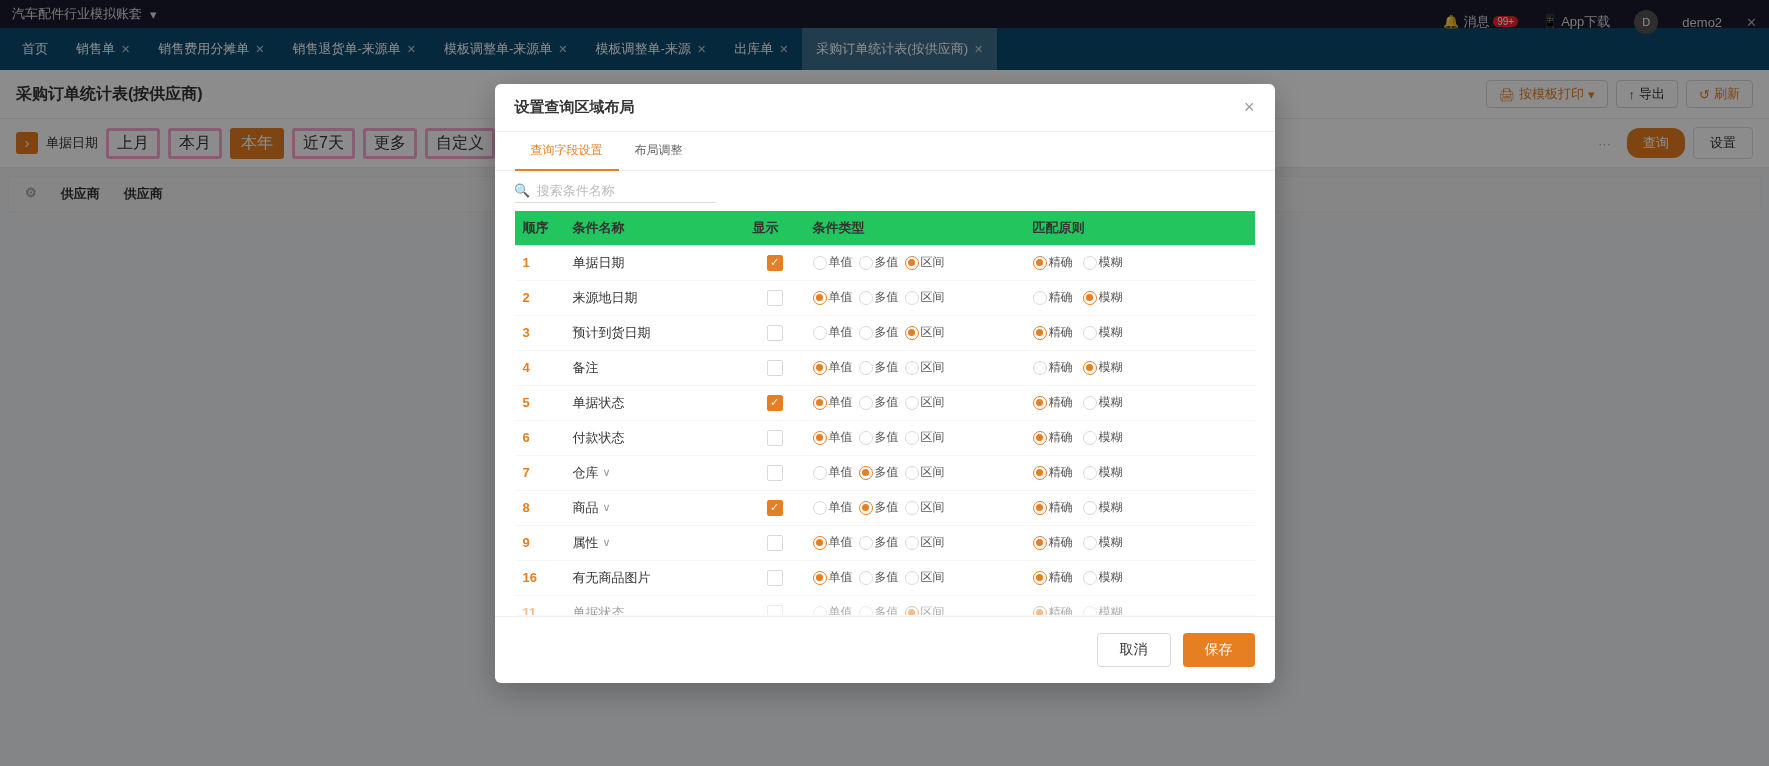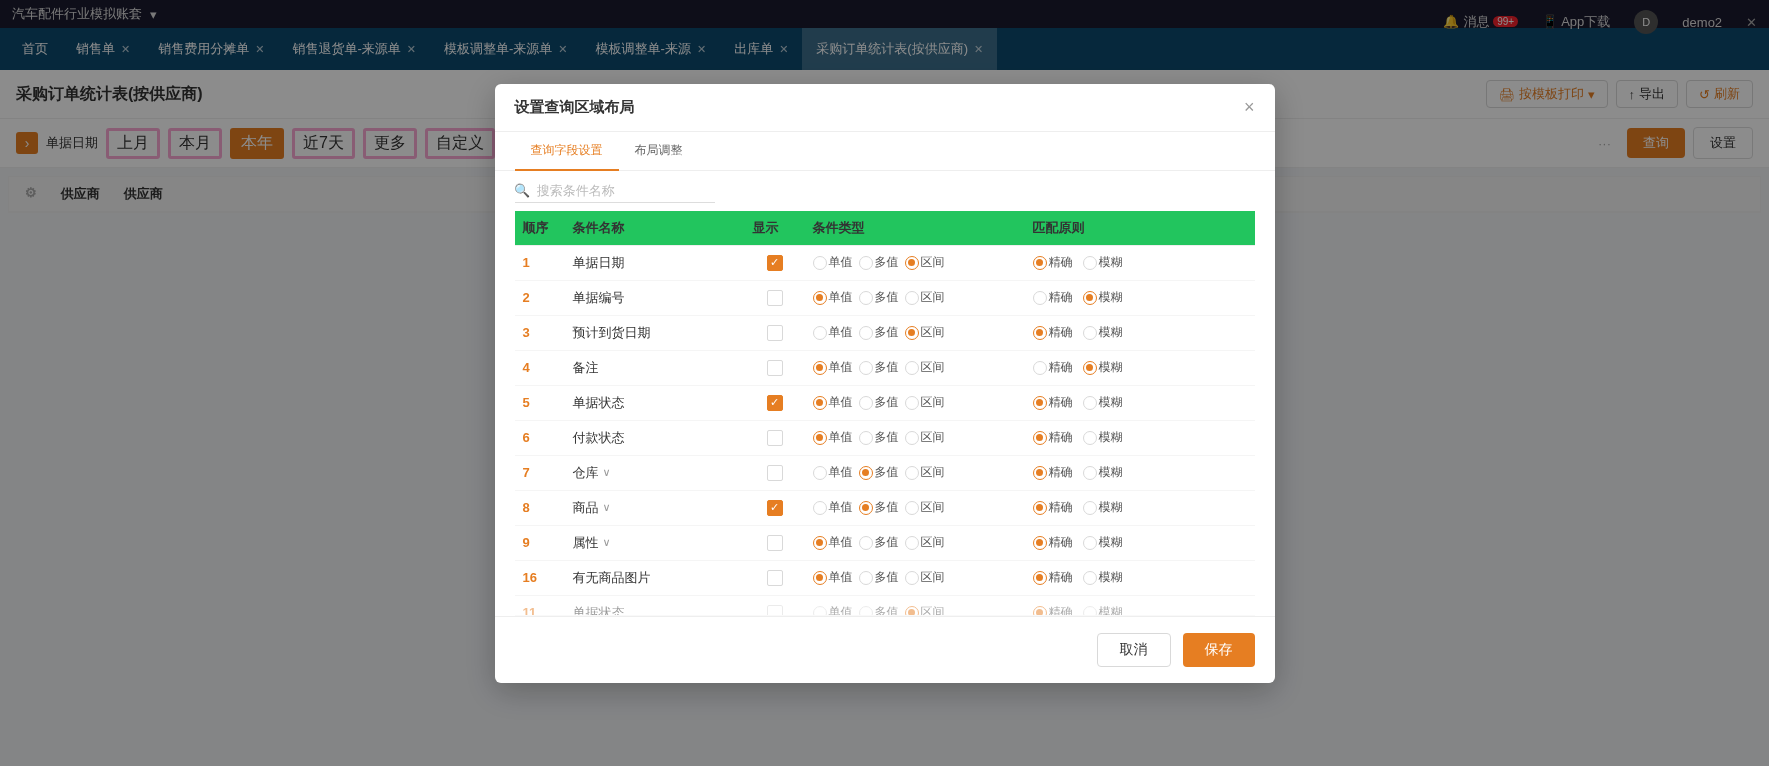--- a/index.html
+++ b/index.html
@@ -259,21 +259,21 @@
       color: #fff;
       border-radius: 4px;
       cursor: pointer;
       font-size: 14px;
     }
     .query-btn {
       background: #e67e22;
       color: #fff;
       border: none;
       padding: 6px 16px;
-      border-radius: 4px;
+      border-radius: 12px;
       cursor: pointer;
       font-size: 13px;
     }
     .settings-btn {
       background: #fff;
       color: #333;
       border: 1px solid #ddd;
       padding: 6px 16px;
       border-radius: 4px;
       cursor: pointer;
@@ -411,21 +411,21 @@
             <label class="radio-item">
               <span class="radio-circle"></span>
               <span class="radio-label">模糊</span>
             </label>
           </div>
         </div>
       </div>
 
       <div class="config-row">
         <div class="row-index">2</div>
-        <div class="row-name">单据编号</div>
+        <div class="row-name">来源地日期</div>
         <div class="cb-wrap">
           <span class="checkbox-custom"></span>
         </div>
         <div>
           <div class="radio-group">
             <label class="radio-item">
               <span class="radio-circle selected"></span>
               <span class="radio-label">单值</span>
             </label>
             <label class="radio-item">

